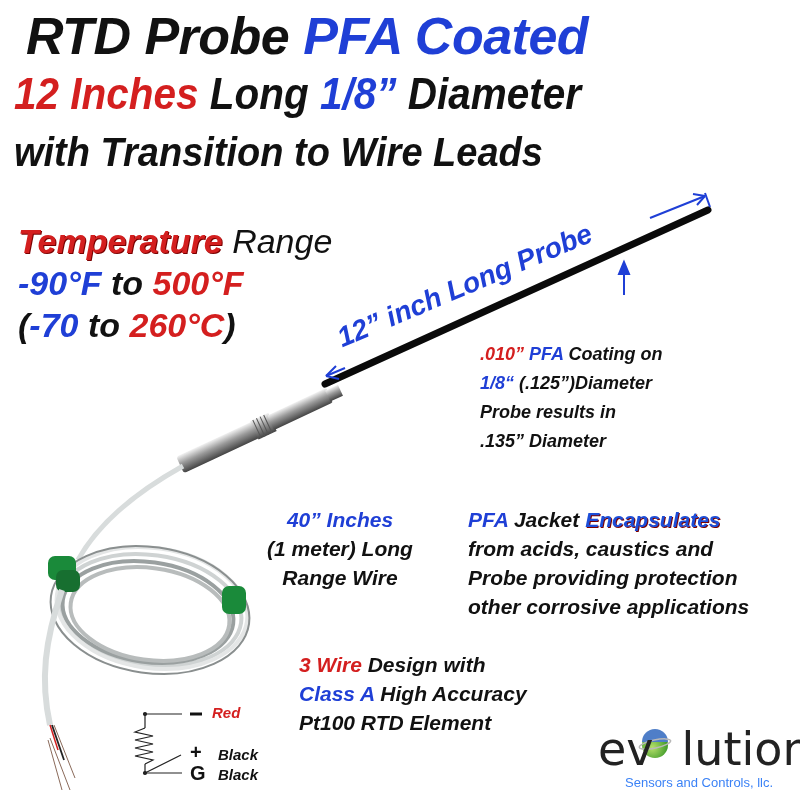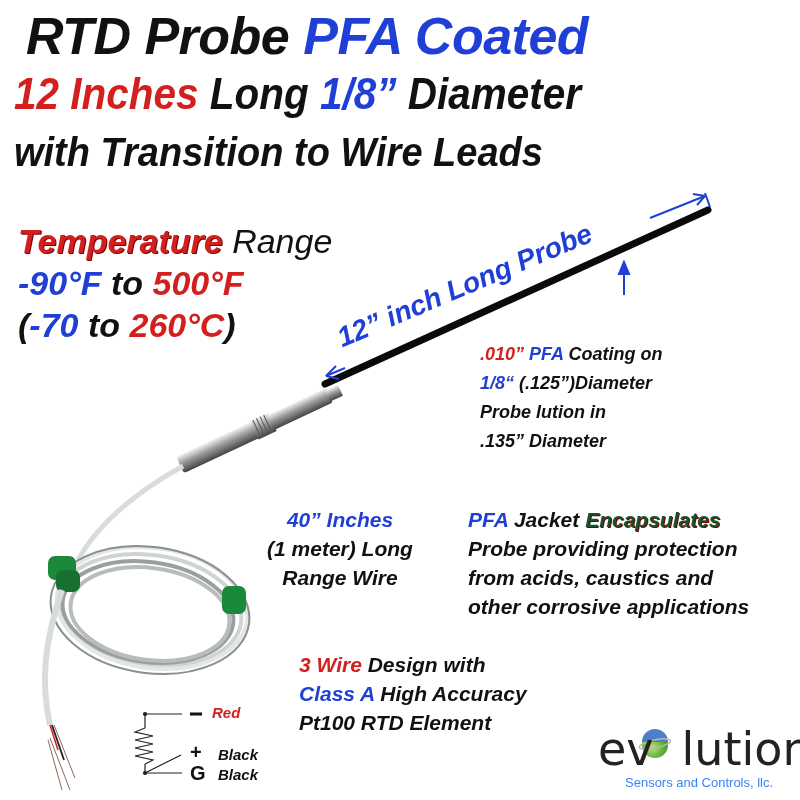--- a/index.html
+++ b/index.html
@@ -12,21 +12,21 @@
   .blk { color:#111111; }
   .title1 { left:26px; top:6px; font-size:52px; line-height:60px; white-space:nowrap; letter-spacing:-0.5px; }
   .title2 { left:14px; top:68px; font-size:44px; line-height:52px; white-space:nowrap; transform:scaleX(0.92); transform-origin:left; }
   .title3 { left:14px; top:128px; font-size:40px; line-height:48px; white-space:nowrap; transform:scaleX(0.95); transform-origin:left; }
   .temp { left:18px; top:220px; font-size:34px; line-height:42px; white-space:nowrap; }
   .temp .row { display:block; }
   .coating { left:480px; top:340px; font-size:18px; line-height:29px; white-space:nowrap; }
   .lead { left:240px; top:505px; font-size:21px; line-height:29px; text-align:center; width:200px; white-space:nowrap; }
   .jacket { left:468px; top:505px; font-size:21px; line-height:29px; white-space:nowrap; }
   .design { left:299px; top:650px; font-size:21px; line-height:29px; white-space:nowrap; }
-  .enc { color:#14532d; text-shadow:1px 1px 0 #7a0000; }
+  .enc { color:#1d4ed8; text-shadow:1px 1px 0 #7a0000; }
   .probe-label { left:318px; top:262px; font-size:28px; white-space:nowrap; transform:rotate(-23deg); transform-origin:left bottom; }
   .wiring-label { font-size:15px; font-weight:bold; font-style:italic; white-space:nowrap; }
   .logo-sub { left:625px; top:775px; font-size:13px; color:#3b82f6; white-space:nowrap; }
 </style>
 </head>
 <body>
 
 <div class="abs title1 it">
   <span class="blk">RTD Probe</span>
   <span class="blue">PFA Coated</span>
@@ -137,34 +137,34 @@
     <path d="M642 742 a13 13 0 0 1 26 0" fill="#4f7ec8"></path>
     <ellipse cx="655" cy="744" rx="16" ry="4" fill="none" stroke="#b8b8b8" stroke-width="1.5" transform="rotate(-12 655 744)"></ellipse>
   </g>
 </svg>
 
 <div class="abs probe-label it blue" style="left:345px; top:322px;">12” inch Long Probe</div>
 
 <div class="abs coating it">
   <div><span class="red">.010”</span> <span class="blue">PFA</span> <span class="blk">Coating on</span></div>
   <div><span class="blue">1/8“</span> <span class="blk">(.125”)Diameter</span></div>
-  <div class="blk">Probe lution in</div>
+  <div class="blk">Probe results in</div>
   <div class="blk">.135” Diameter</div>
 </div>
 
 <div class="abs lead it">
   <div class="blue">40” Inches</div>
   <div class="blk">(1 meter) Long</div>
   <div class="blk">Range Wire</div>
 </div>
 
 <div class="abs jacket it">
   <div><span class="blue">PFA</span> <span class="blk">Jacket</span> <span class="enc">Encapsulates</span></div>
+  <div class="blk">from acids, caustics and</div>
   <div class="blk">Probe providing protection</div>
-  <div class="blk">from acids, caustics and</div>
   <div class="blk">other corrosive applications</div>
 </div>
 
 <div class="abs design it">
   <div><span class="red">3 Wire</span> <span class="blk">Design with</span></div>
   <div><span class="blue">Class A</span> <span class="blk">High Accuracy</span></div>
   <div class="blk">Pt100 RTD Element</div>
 </div>
 
 <div class="abs wiring-label red" style="left:212px; top:704px;">Red</div>

